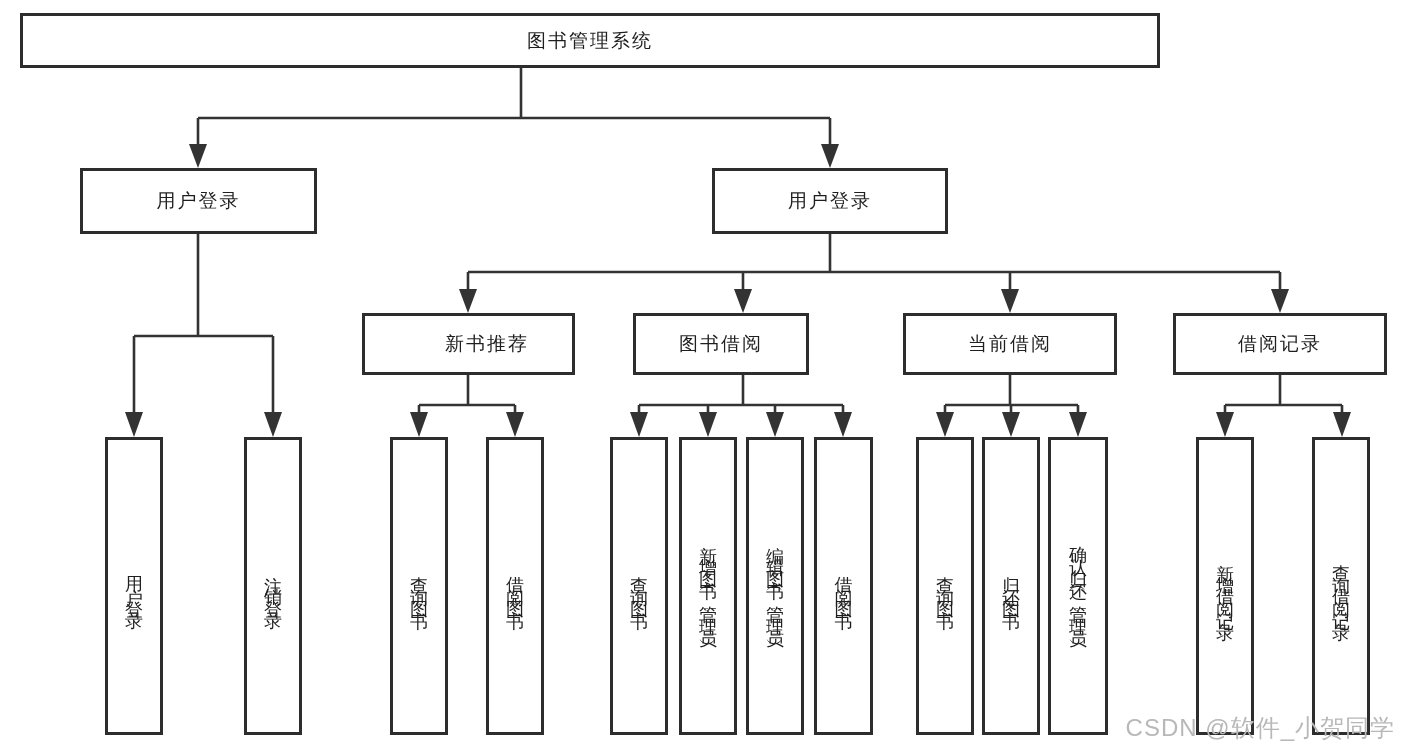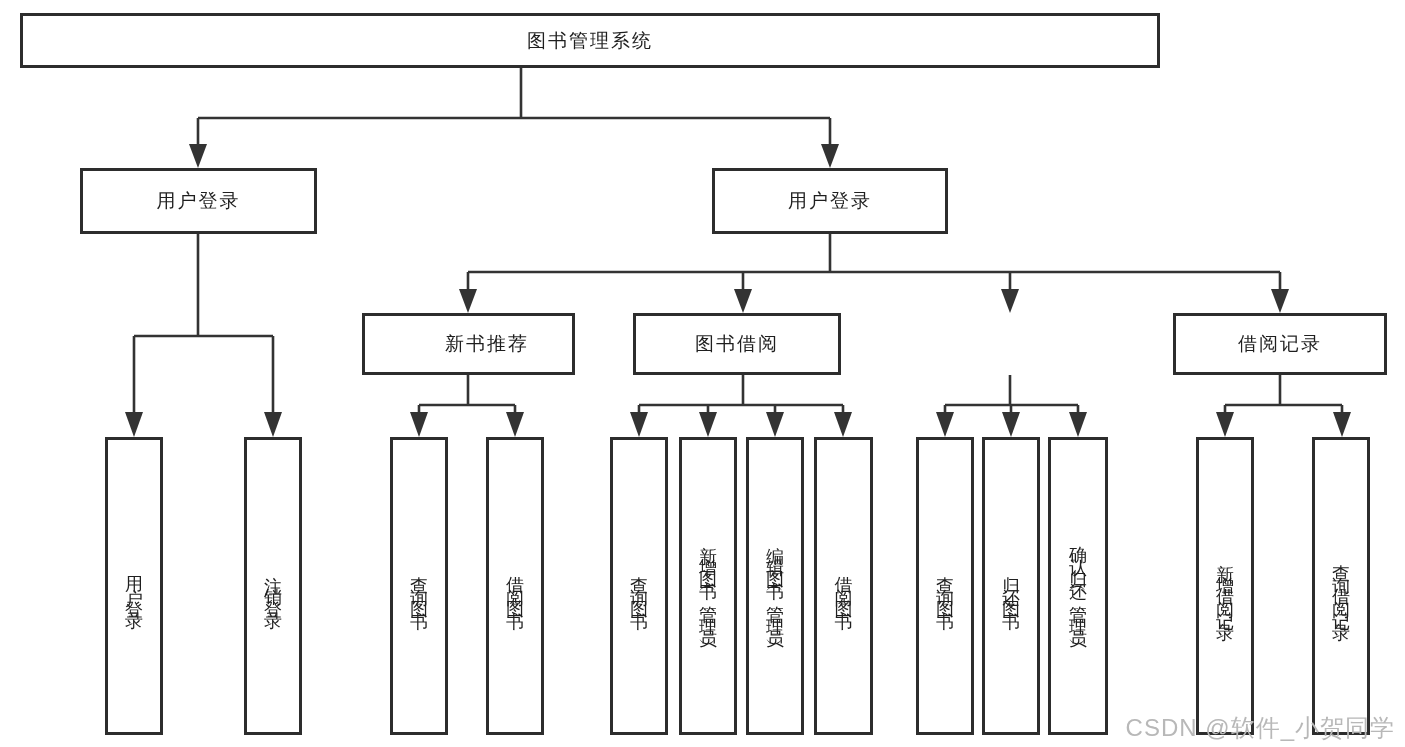--- a/index.html
+++ b/index.html
@@ -53,21 +53,21 @@
     letter-spacing: 12px;
     top: 437px;
     height: 298px;
     width: 58px;
   }
   
   #node-root            { left: 20px;   top: 13px;  width: 1140px; height: 55px; }
   #node-user-login      { left: 80px;   top: 168px; width: 237px;  height: 66px; }
   #node-book-management { left: 712px;  top: 168px; width: 236px;  height: 66px; }
   #node-new-book-recommend { left: 362px;  top: 313px; width: 213px; height: 62px; padding-left: 37px; }
-  #node-book-borrow        { left: 633px;  top: 313px; width: 208px; height: 62px; font-family: Liberation Mono, monospace; }
+  #node-book-borrow        { left: 633px;  top: 313px; width: 176px; height: 62px; font-family: Liberation Mono, monospace; }
   #node-current-borrow     { left: 903px;  top: 313px; width: 214px; height: 62px; }
   #node-borrow-records     { left: 1173px; top: 313px; width: 214px; height: 62px; }
   
   #leaf-user-login       { left: 105px;  }
   #leaf-logout           { left: 244px;  }
   #leaf-query-recommend  { left: 390px;  }
   #leaf-borrow-recommend { left: 486px;  }
   #leaf-query-borrow     { left: 610px;  }
   #leaf-add-book         { left: 679px;  }
   #leaf-edit-book        { left: 746px;  }
@@ -129,20 +129,21 @@
     <polygon points="1333,412 1351,412 1342,437"></polygon>
   </svg>
 
   <div class="box hnode" id="node-root">图书管理系统</div>
 
   <div class="box hnode" id="node-user-login">用户登录</div>
   <div class="box hnode" id="node-book-management">用户登录</div>
 
   <div class="box hnode" id="node-new-book-recommend">新书推荐</div>
   <div class="box hnode" id="node-book-borrow">图书借阅</div>
+  <div class="box hnode" id="node-current-borrow">当前借阅</div>
   <div class="box hnode" id="node-borrow-records">借阅记录</div>
 
   <div class="box vleaf" id="leaf-user-login">用户登录</div>
   <div class="box vleaf" id="leaf-logout">注销登录</div>
 
   <div class="box vleaf" id="leaf-query-recommend">查询图书</div>
   <div class="box vleaf" id="leaf-borrow-recommend">借阅图书</div>
 
   <div class="box vleaf" id="leaf-query-borrow">查询图书</div>
   <div class="box vleaf" id="leaf-add-book">新增图书（管理员）</div>

